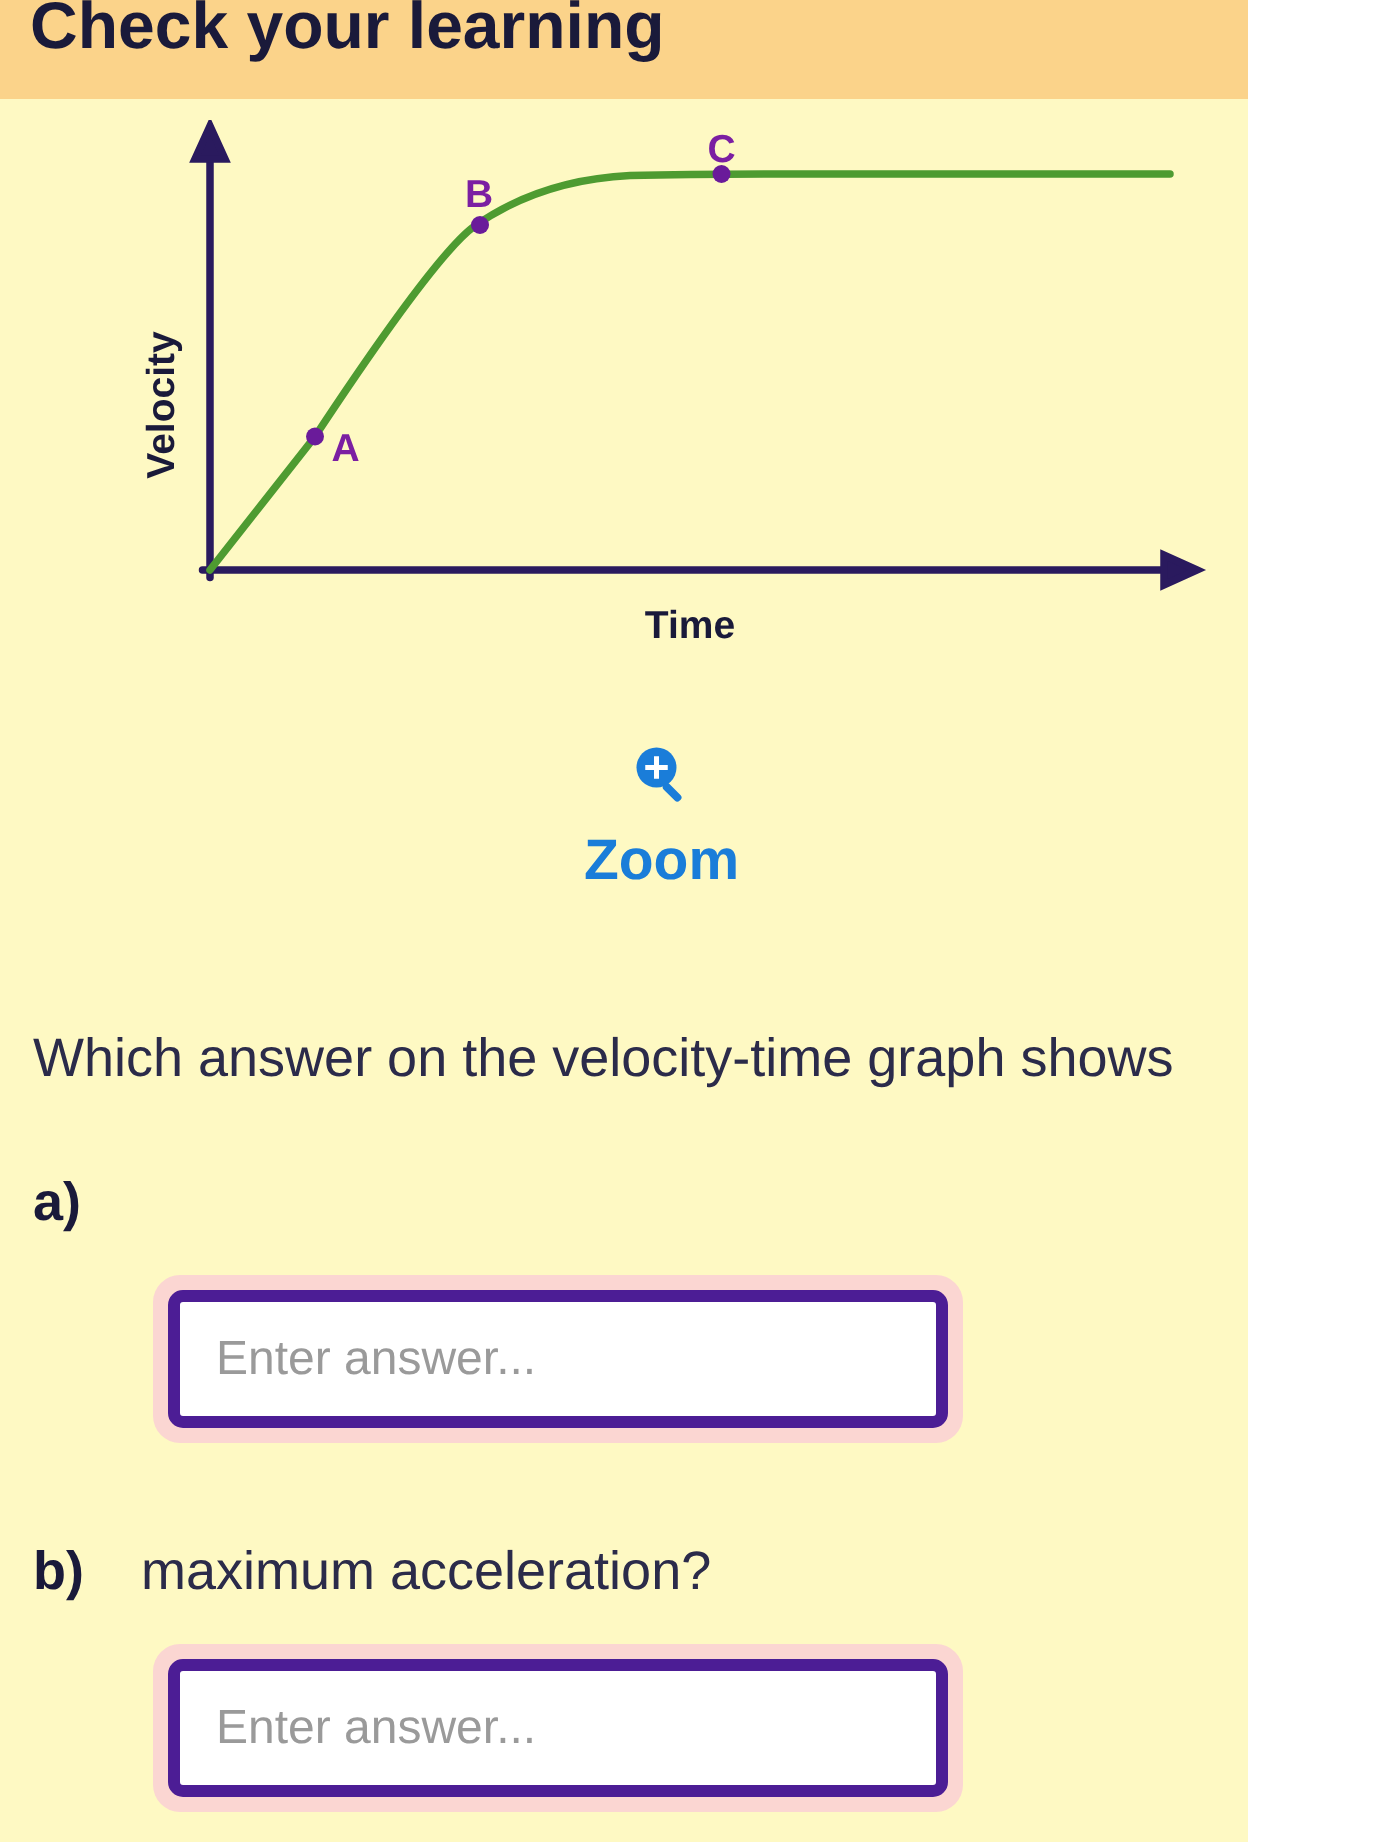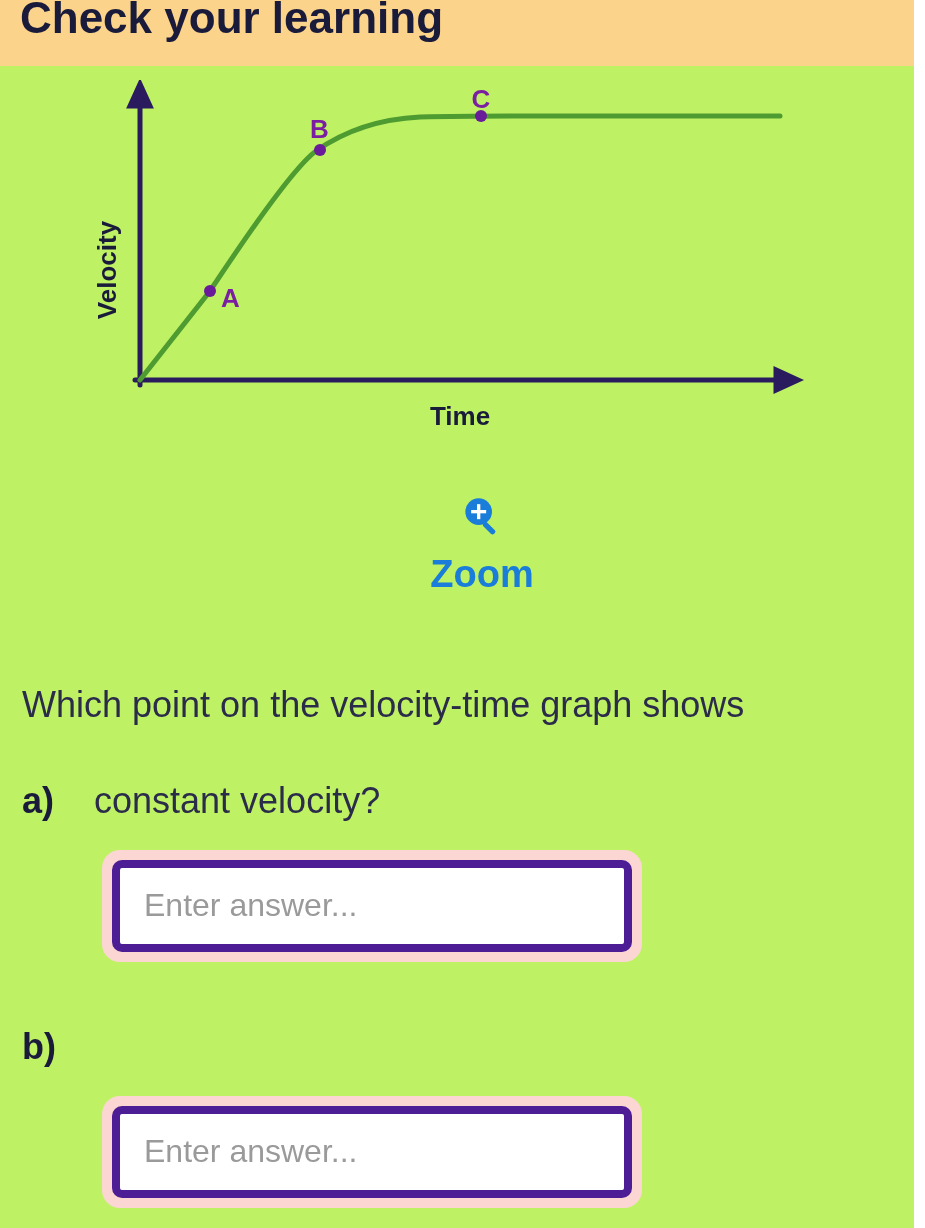--- a/index.html
+++ b/index.html
@@ -4,23 +4,23 @@
 <style>
   * { box-sizing: border-box; }
   html, body {
     margin: 0;
     padding: 0;
     font-family: "Segoe UI", "Helvetica Neue", Arial, sans-serif;
     background: #fff;
     color: #1a1a3a;
   }
   .page {
-    width: 914px;
+    width: 832px;
     min-height: 1228px;
-    background: #bef264;
+    background: #fef9c3;
     position: relative;
   }
   .banner {
     background: #fbd38a;
     padding: 0 20px 18px 20px;
   }
   .banner h1 {
     margin: 0;
     font-size: 44px;
     font-weight: 700;
@@ -152,31 +152,31 @@
     <svg viewBox="0 0 24 24">
       <circle cx="10" cy="10" r="8" fill="#1a7dd9"></circle>
       <rect x="9" y="5.5" width="2" height="9" fill="#fff"></rect>
       <rect x="5.5" y="9" width="9" height="2" fill="#fff"></rect>
       <rect x="14.2" y="15.6" width="9" height="3.2" rx="1.4" transform="rotate(45 14.2 15.6)" fill="#1a7dd9"></rect>
     </svg>
     <span>Zoom</span>
   </div>
 
   <div class="question-block">
-    <p class="stem">Which point on the velocity-time graph shows</p>
+    <p class="stem">Which answer on the velocity-time graph shows</p>
 
     <div class="part">
       <span class="part-label">a)</span>
-      <span class="part-text">constant velocity?</span>
     </div>
     <div class="answer-wrap">
       <input class="answer-input" type="text" placeholder="Enter answer..." style="">
     </div>
 
     <div class="part">
       <span class="part-label">b)</span>
+      <span class="part-text">maximum acceleration?</span>
     </div>
     <div class="answer-wrap last">
       <input class="answer-input" type="text" placeholder="Enter answer..." style="">
     </div>
   </div>
 
 </div>
 
 </body></html>

